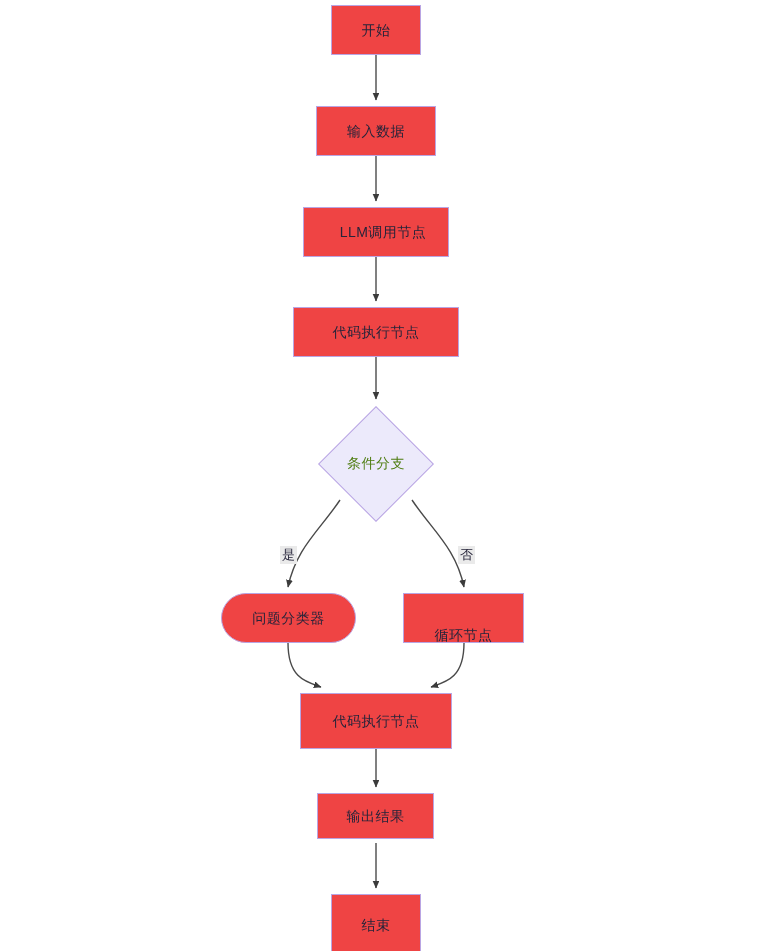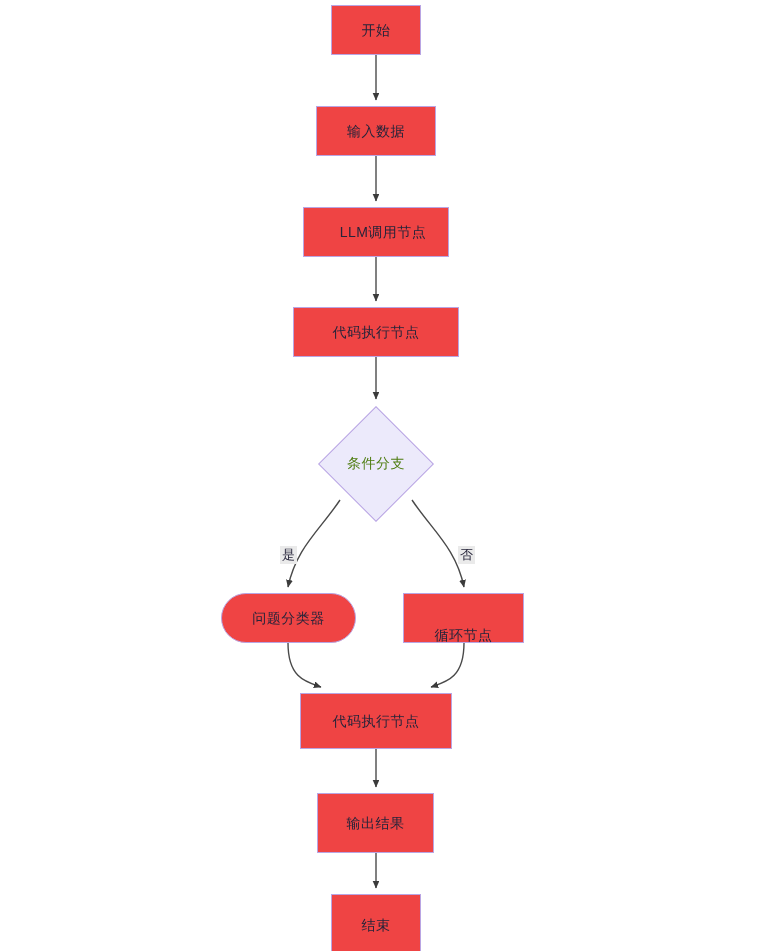--- a/index.html
+++ b/index.html
@@ -125,21 +125,21 @@
       </div>
       <div class="node" style="left: 221px; top: 593px; width: 135px; height: 50px; border-radius: 25px;">
         <span class="node-label">问题分类器</span>
       </div>
       <div class="node" style="left: 403px; top: 593px; width: 121px; height: 50px; align-items: flex-end;">
         <span class="node-label">循环节点</span>
       </div>
       <div class="node" style="left: 300px; top: 693px; width: 152px; height: 56px;">
         <span class="node-label">代码执行节点</span>
       </div>
-      <div class="node" style="left: 317px; top: 793px; width: 117px; height: 60px;">
+      <div class="node" style="left: 317px; top: 793px; width: 117px; height: 46px;">
         <span class="node-label">输出结果</span>
       </div>
       <div class="node" style="left: 331px; top: 894px; width: 90px; height: 62px;">
         <span class="node-label">结束</span>
       </div>
     </div>
   <div id="edge-labels-group">
       <div class="edge-label" style="left: 280px; top: 546px;">是</div>
       <div class="edge-label" style="left: 458px; top: 546px;">否</div>
     </div>

